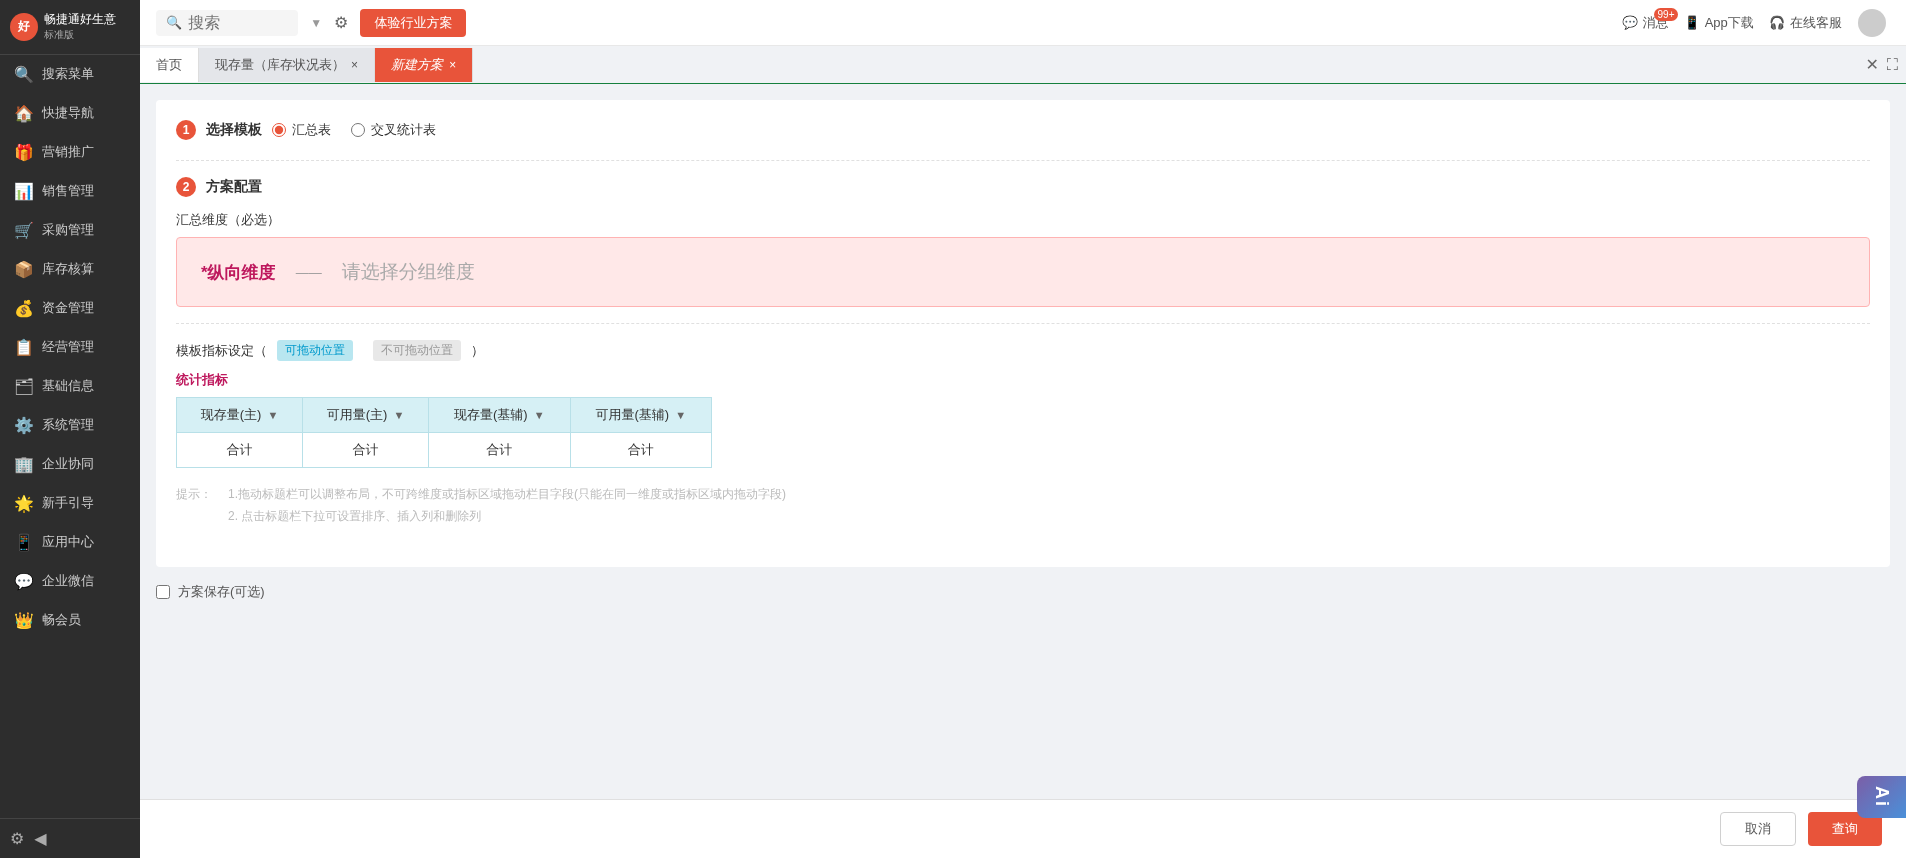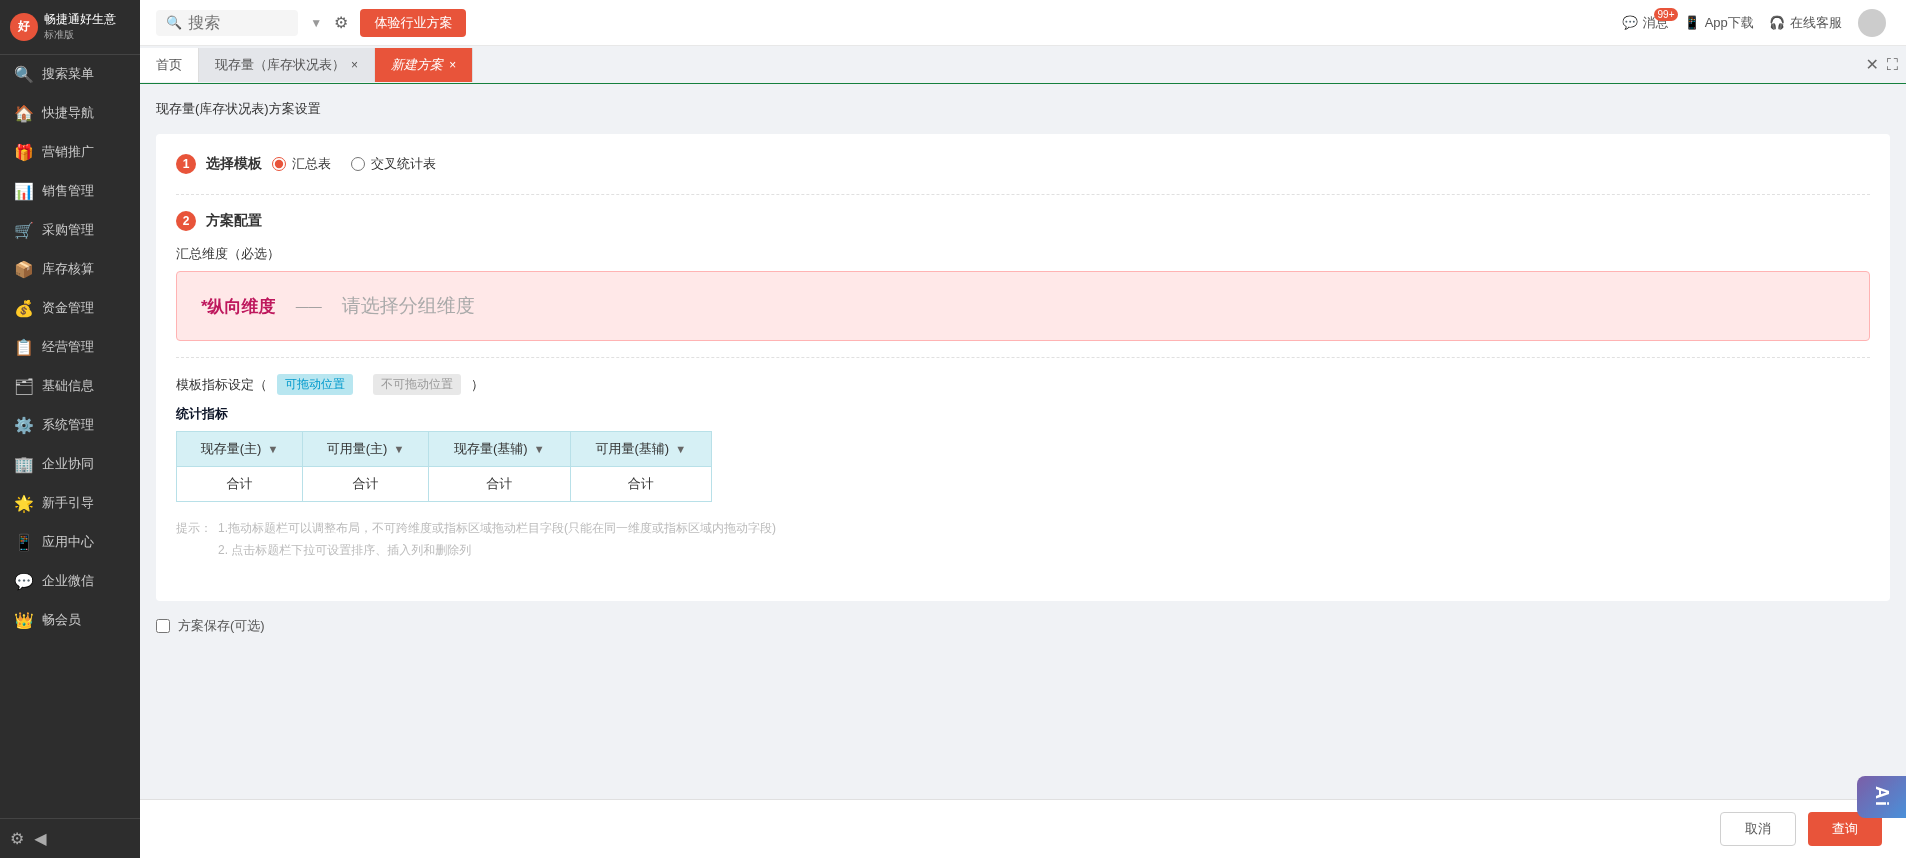--- a/index.html
+++ b/index.html
@@ -176,21 +176,21 @@
       background: #b8e6f0; color: #0099cc;
       border-radius: 3px; padding: 2px 8px; font-size: 12px;
     }
     .undraggable-badge {
       background: #e8e8e8; color: #999;
       border-radius: 3px; padding: 2px 8px; font-size: 12px;
     }
 
     
     .stats-section { }
-    .stats-section-title { color: #0f172a; font-size: 13px; margin-bottom: 8px; font-weight: bold; }
+    .stats-section-title { color: #be185d; font-size: 13px; margin-bottom: 8px; font-weight: bold; }
     .stats-table {
       border: 1px solid #b8e0e8;
       border-collapse: collapse;
       width: 536px;
     }
     .stats-table th {
       background: #d6f0f5;
       border: 1px solid #b8e0e8;
       padding: 8px 14px;
       font-size: 13px;
@@ -204,21 +204,21 @@
       padding: 8px 14px;
       font-size: 13px;
       color: #333;
       text-align: center;
     }
     .col-header { display: flex; align-items: center; justify-content: center; gap: 6px; }
     .col-chevron { font-size: 11px; color: #666; cursor: pointer; }
 
     
     .tips-section { margin-top: 16px; color: #bbb; font-size: 12px; line-height: 1.8; }
-    .tips-section .tip-item { display: flex; gap: 6px; }
+    .tips-section .tip-item { display: flex; gap: 16px; }
 
     
     .save-row { display: flex; align-items: center; gap: 8px; margin-top: 16px; font-size: 13px; color: #555; }
     .save-checkbox { width: 14px; height: 14px; cursor: pointer; }
 
     
     .footer-bar {
       background: #fff;
       border-top: 1px solid #e0e0e0;
       padding: 12px 24px;
@@ -378,21 +378,20 @@
       <span>新建方案</span>
       <span class="close-x">×</span>
     </div>
     <div class="tabbar-actions">
       <button class="tabbar-close-btn">✕</button>
       <button class="tabbar-expand-btn">⛶</button>
     </div>
   </div>
 
   <div class="content-area">
-    <div class="page-title">现存量(库存状况表)方案设置</div>
 
     <div class="form-card">
 
       <div class="step-section">
         <div class="step-header">
           <div class="step-badge">1</div>
           <div class="step-title">选择模板</div>
           <div class="radio-group">
             <label class="radio-item">
               <input type="radio" class="radio-input" name="template" checked="" style="">

